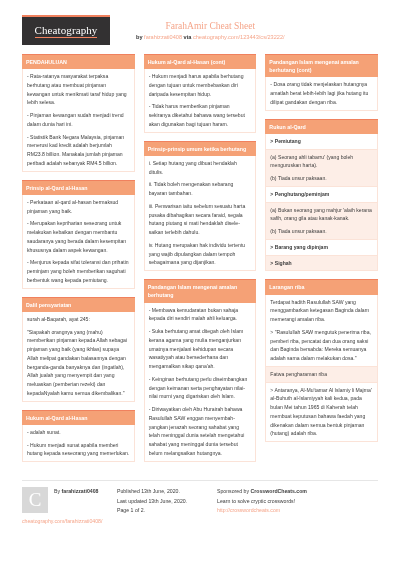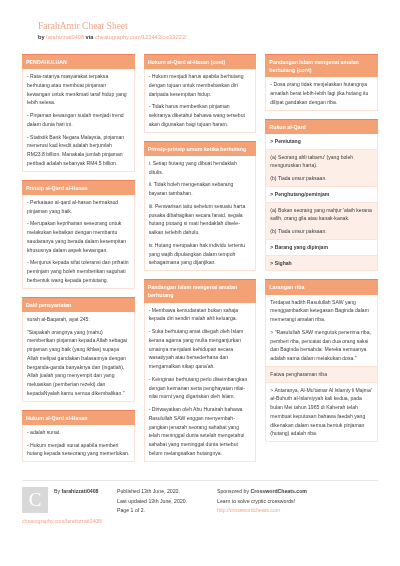--- a/index.html
+++ b/index.html
@@ -37,22 +37,23 @@
   .logo-text {
     color: #ffffff;
     font-family: "Liberation Serif", serif;
     font-size: 11px;
     letter-spacing: 0.1px;
     border-bottom: 1px solid #f0815e;
     padding-bottom: 1px;
     line-height: 1.1;
   }
   .title-block {
-    margin-left: 16px;
+    margin-left: 26px;
     padding-top: 1px;
+    text-align: center;
   }
   .sheet-title {
     color: #f5a58a;
     font-family: "Liberation Serif", serif;
     font-size: 9.5px;
     font-weight: normal;
     line-height: 1.3;
   }
   .byline {
     font-size: 5.6px;
@@ -156,20 +157,23 @@
   }
   .foot-line b { font-weight: bold; }
   .foot-line.link { color: #f5a58a; }
 </style>
 </head>
 <body>
 
 <div id="page">
 
   <div class="header">
+    <div class="logo-box">
+      <span class="logo-text">Cheatography</span>
+    </div>
     <div class="title-block">
       <div class="sheet-title">FarahAmir Cheat Sheet</div>
       <div class="byline">
         <span class="lbl">by</span>
         <span class="lnk">farahizzati0408</span>
         <span class="via">via</span>
         <span class="lnk">cheatography.com/123443/cs/23222/</span>
       </div>
     </div>
   </div>

